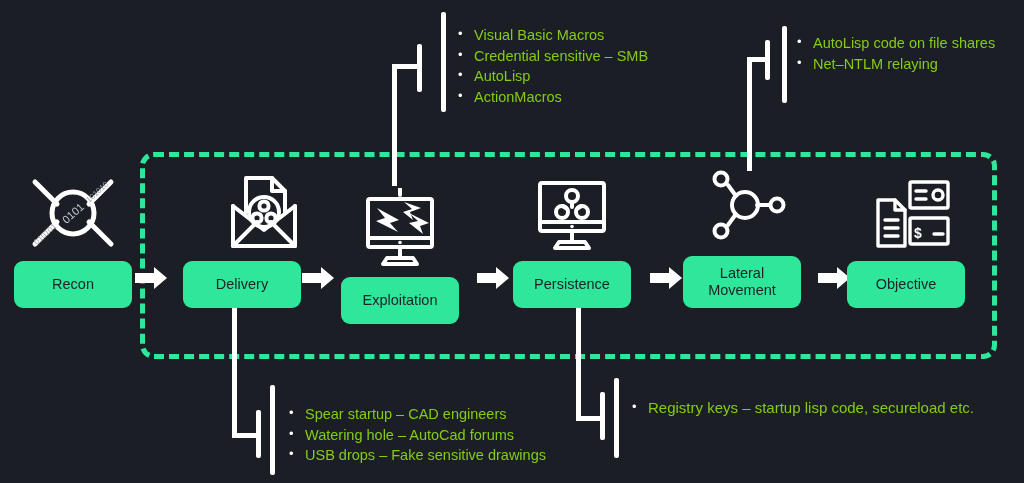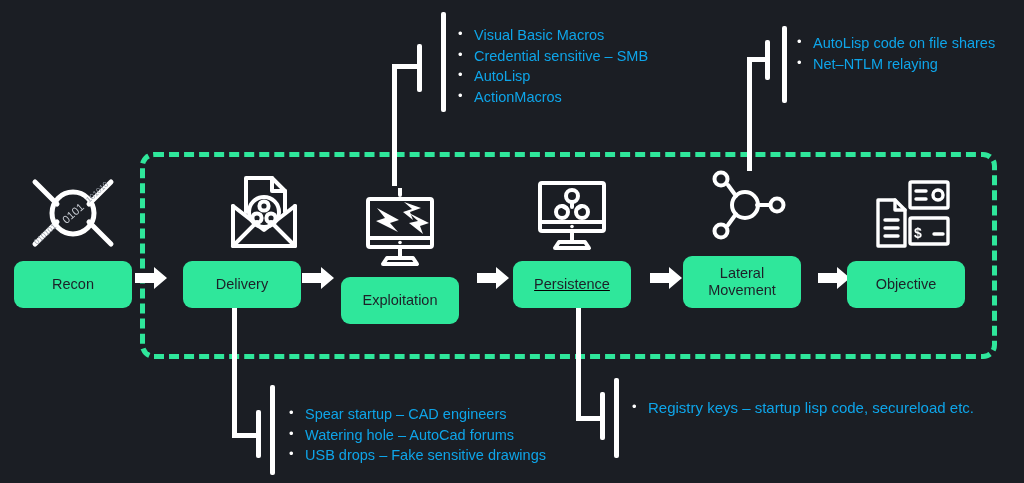--- a/index.html
+++ b/index.html
@@ -51,21 +51,21 @@
   }
   .chip.two-line { min-height: 52px; }
 
   
   .arrow { position: absolute; top: 267px; width: 32px; height: 22px; }
 
   
   .conn { position: absolute; background: #ffffff; }
 
   
-  .callout { position: absolute; color: #0ea5e9; }
+  .callout { position: absolute; color: #84cc16; }
   .callout ul { list-style: none; }
   .callout li {
     font-size: 14.5px;
     line-height: 20.5px;
     white-space: nowrap;
     position: relative;
     padding-left: 18px;
   }
   .callout li::before {
     content: "\2022";
@@ -205,21 +205,21 @@
     </div>
     <div class="chip">Exploitation</div>
   </div>
 
   <div class="arrow" style="left:477px;">
     <svg width="32" height="22" viewBox="0 0 32 22">
       <path d="M0 6 H19 V0 L32 11 L19 22 V16 H0 Z" fill="#ffffff"></path>
     </svg>
   </div>
 
-  <div class="stage" style="left:508px; top:168px;text-decoration:underline;">
+  <div class="stage" style="left:508px; top:168px;">
     <div class="stage-icon">
       <svg width="86" height="80" viewBox="0 0 86 80">
         <g stroke="#ffffff" stroke-width="4" fill="none" stroke-linejoin="round" stroke-linecap="round">
           <rect x="11" y="11" width="64" height="48" rx="2"></rect>
           <line x1="11" y1="50" x2="75" y2="50"></line>
           <circle cx="43" cy="54.5" r="1.8" fill="#ffffff" stroke="none"></circle>
           <line x1="43" y1="59" x2="43" y2="70"></line>
           <path d="M30 70 H56 L60 76 H26 Z"></path>
           <circle cx="43" cy="24" r="6"></circle>
           <circle cx="33" cy="40" r="6"></circle>

